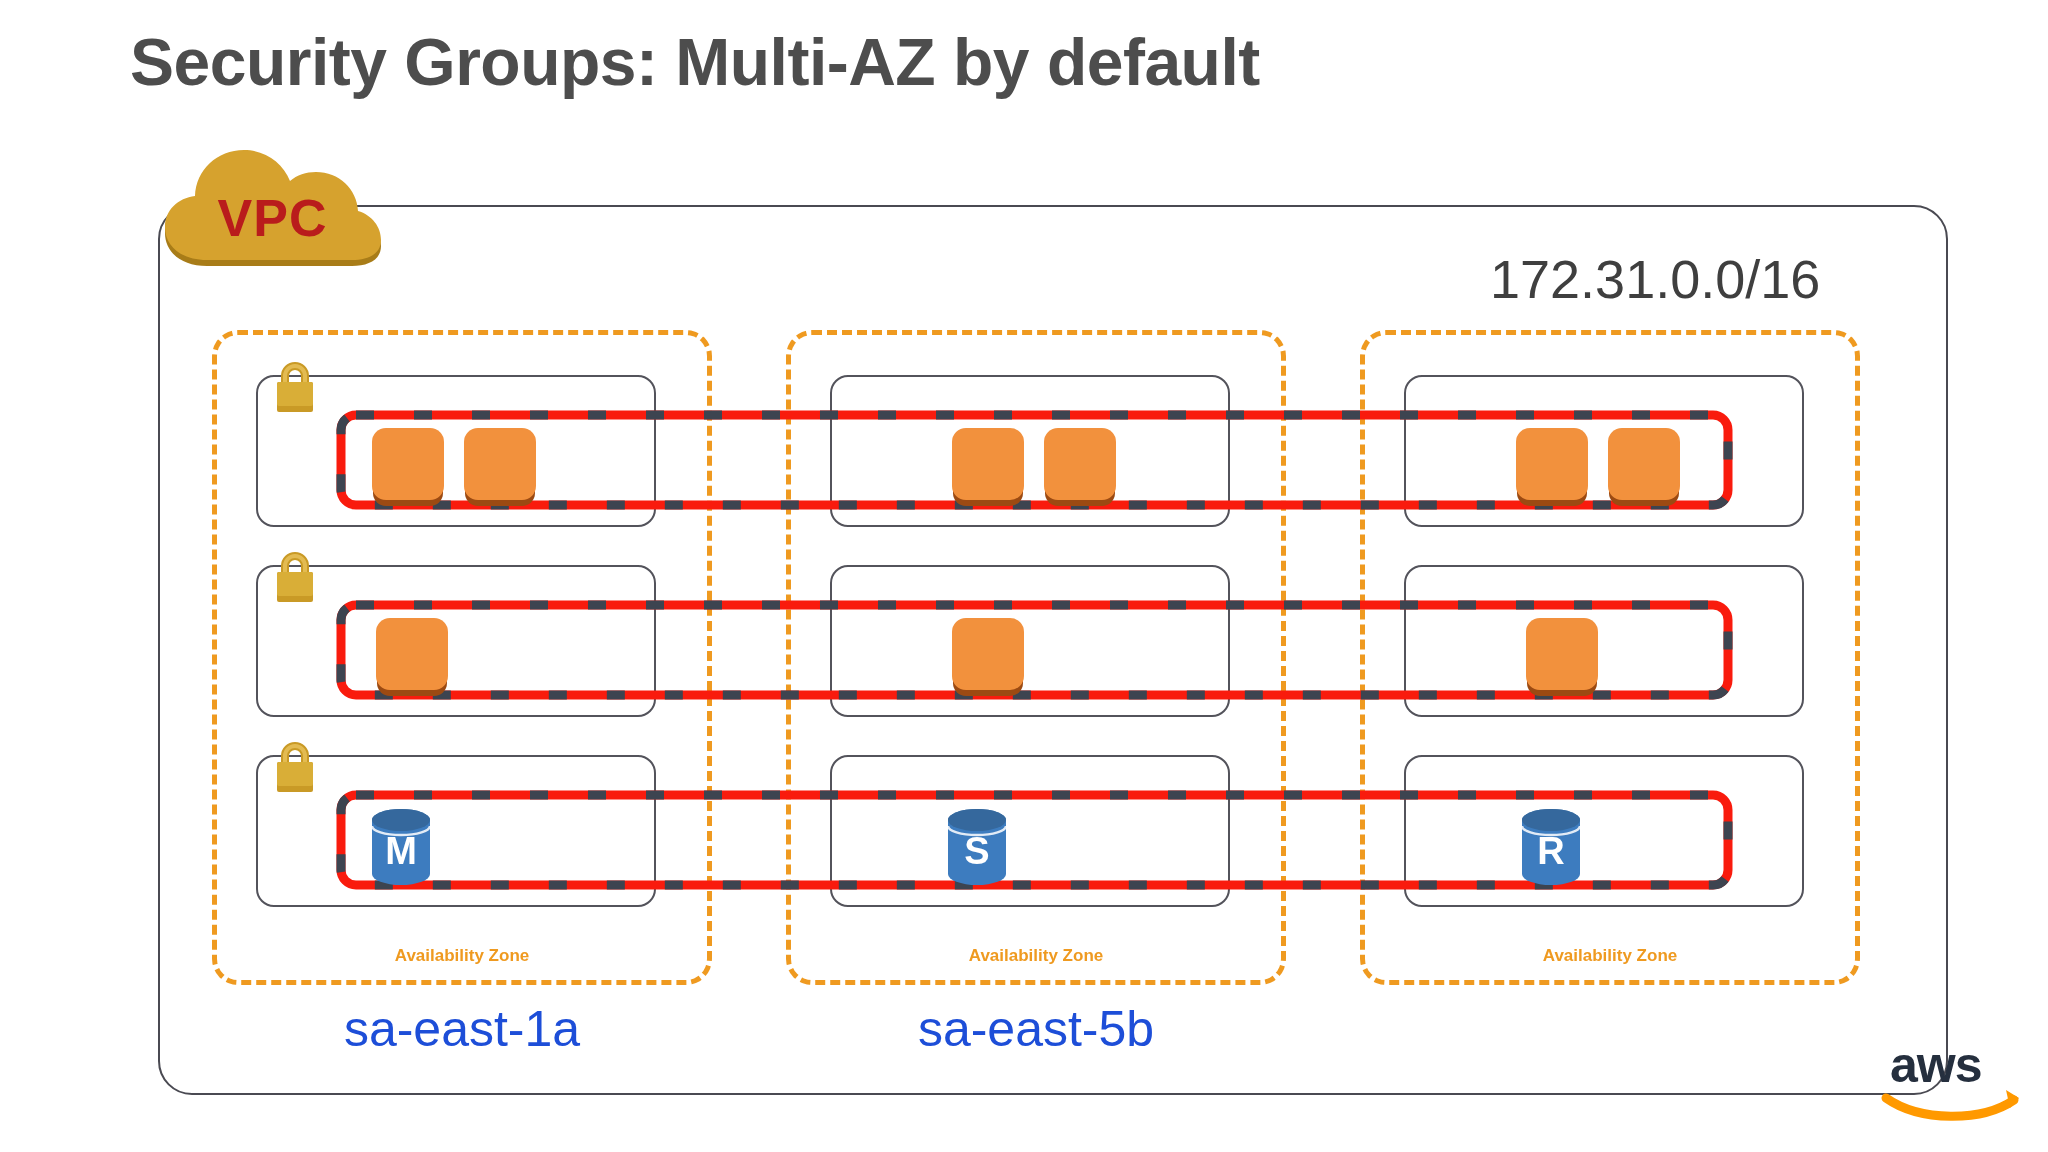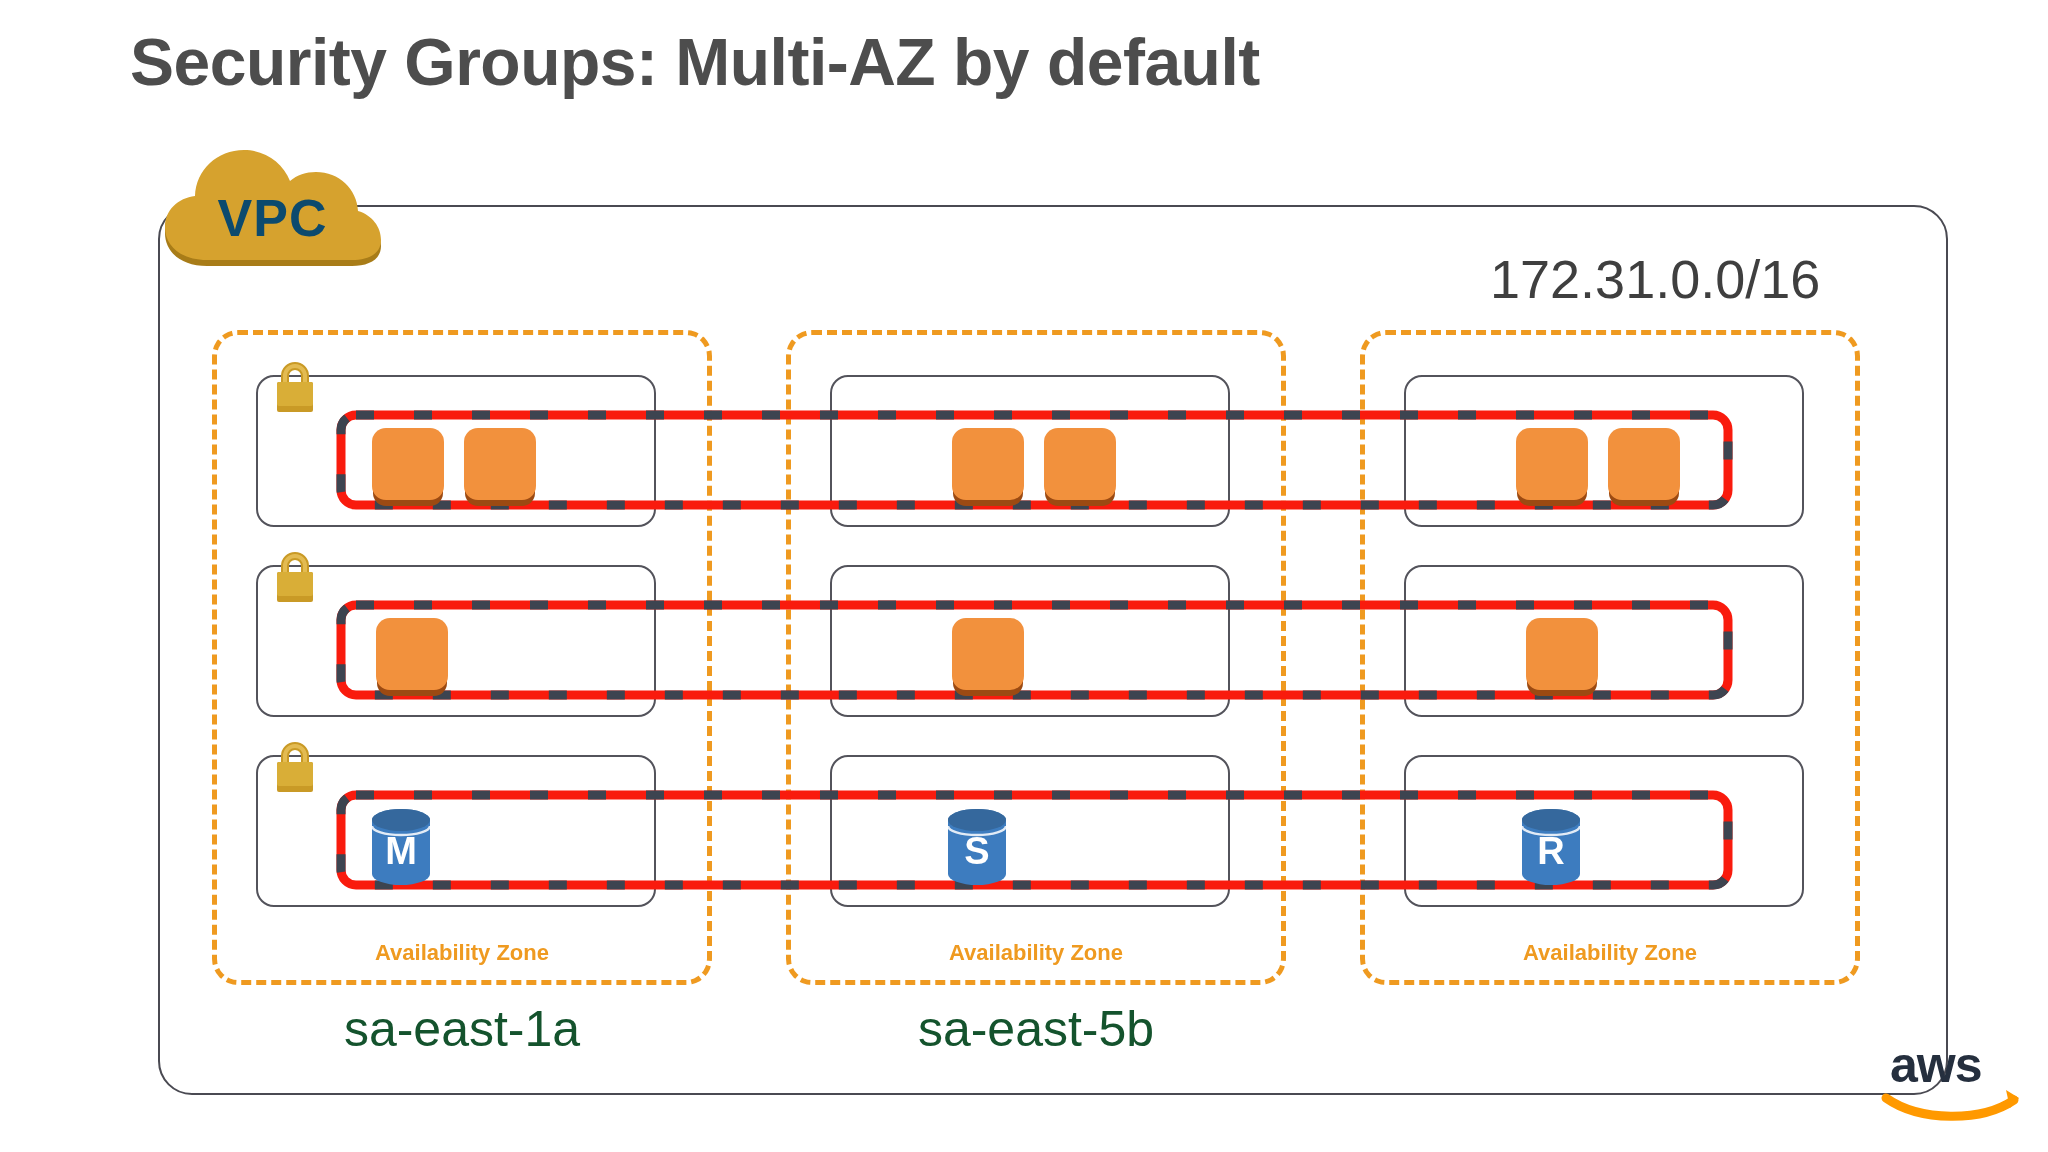--- a/index.html
+++ b/index.html
@@ -38,21 +38,21 @@
   .vpc-cloud{
     position:absolute;
     left:155px; top:148px;
     width:235px; height:125px;
   }
   .vpc-cloud svg{display:block;width:100%;height:100%;}
   .vpc-cloud-label{
     position:absolute;
     left:0; top:0; width:100%; height:100%;
     display:flex;align-items:center;justify-content:center;
-    font-size:52px;font-weight:bold;color:#0c4a6e;
+    font-size:52px;font-weight:bold;color:#b91c1c;
     letter-spacing:1px;
     padding-top:14px;
     box-sizing:border-box;
     pointer-events:none;
   }
 
   
   .cidr{
     position:absolute;
     left:1490px; top:248px;
@@ -73,32 +73,32 @@
   }
   .az-1{left:212px;width:500px;}
   .az-2{left:786px;width:500px;}
   .az-3{left:1360px;width:500px;}
 
   .az-inner-label{
     position:absolute;
     bottom:14px;
     left:0;width:100%;
     text-align:center;
-    font-size:22px;
+    font-size:17px;
     font-weight:bold;
     color:#ef9a20;
     white-space:nowrap;
   }
   .az-name{
     position:absolute;
     top:1000px;
     width:500px;
     text-align:center;
     font-size:50px;
-    color:#14532d;
+    color:#1d4ed8;
     white-space:nowrap;
   }
   .az-name-1{left:212px;}
   .az-name-2{left:786px;}
   .az-name-3{left:1360px;}
 
   
   .subnet{
     position:absolute;
     height:152px;

